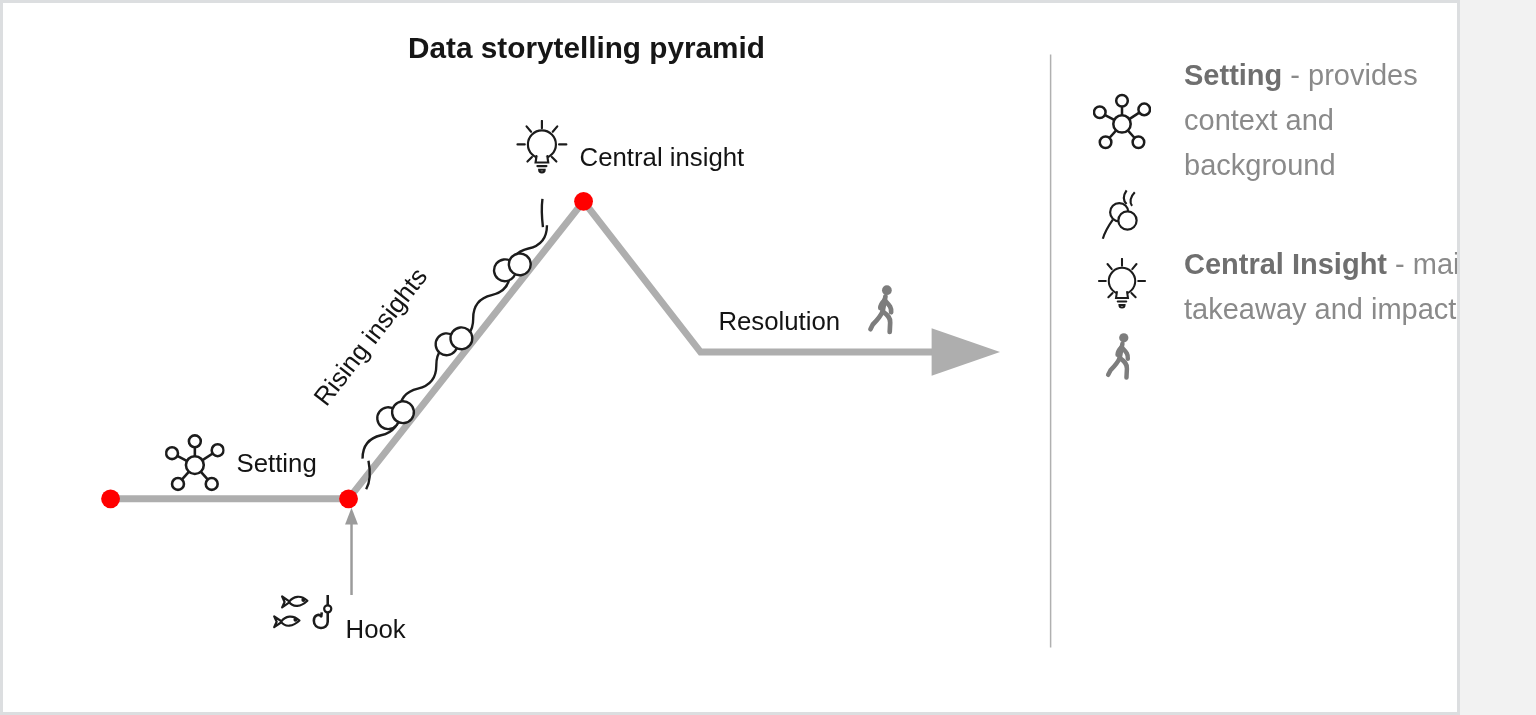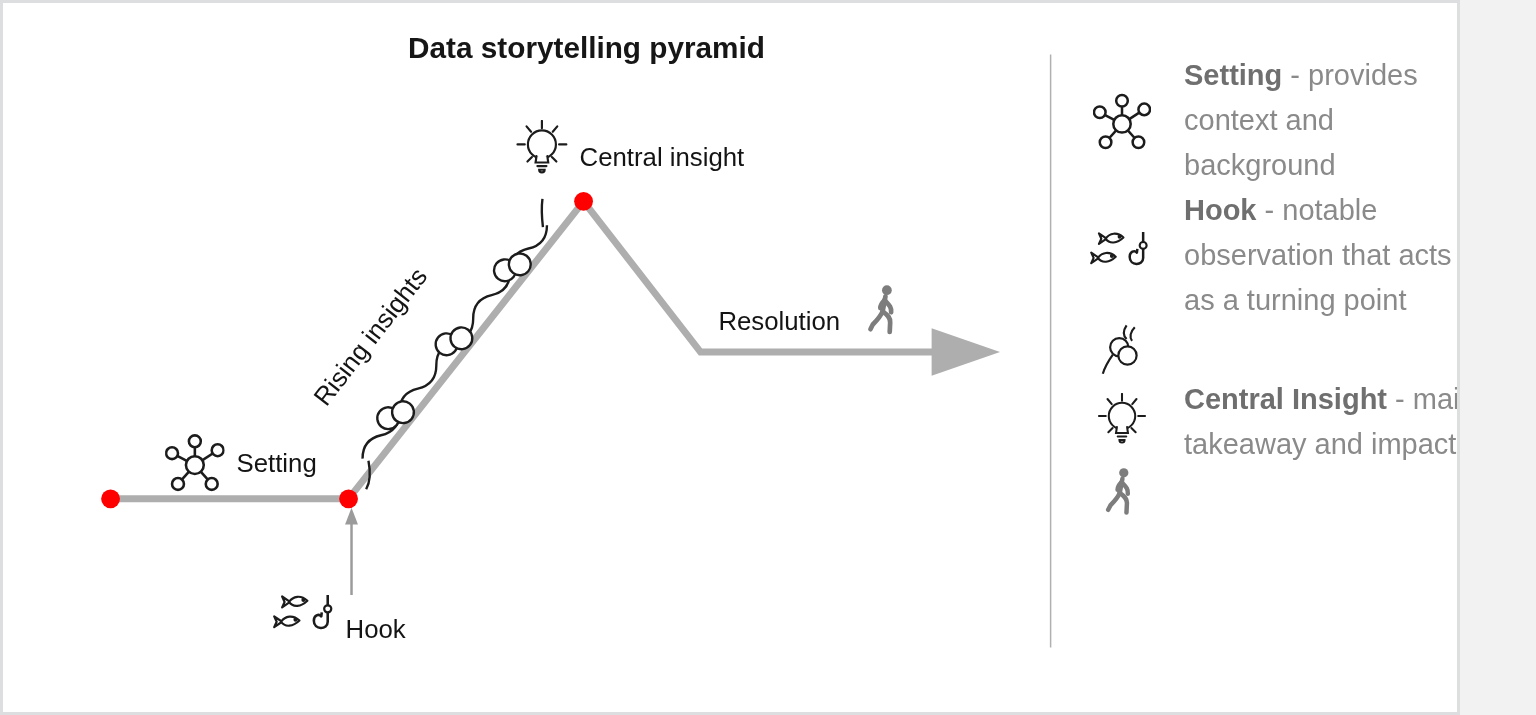--- a/index.html
+++ b/index.html
@@ -138,31 +138,20 @@
         <svg width="58" height="58" viewBox="0 0 60 60">
             <use href="#sym-network"></use>
           </svg>
       </div>
       <div class="legend-text">
         <span class="legend-term">Setting</span>
         <span>- provides context and background</span>
       </div>
     </div>
 
-    <div class="legend-row">
-      <div class="legend-icon-cell">
-        <svg width="66" height="50" viewBox="0 0 68 52">
-            <use href="#sym-fishhook"></use>
-          </svg>
-      </div>
-      <div class="legend-text">
-        <span class="legend-term">Hook</span>
-        <span>- notable observation that acts as a turning point</span>
-      </div>
-    </div>
 
     <div class="legend-row">
       <div class="legend-icon-cell">
         <svg width="42" height="54" viewBox="0 0 46 58">
             <use href="#sym-knot"></use>
           </svg>
       </div>
     </div>
 
     <div class="legend-row">

